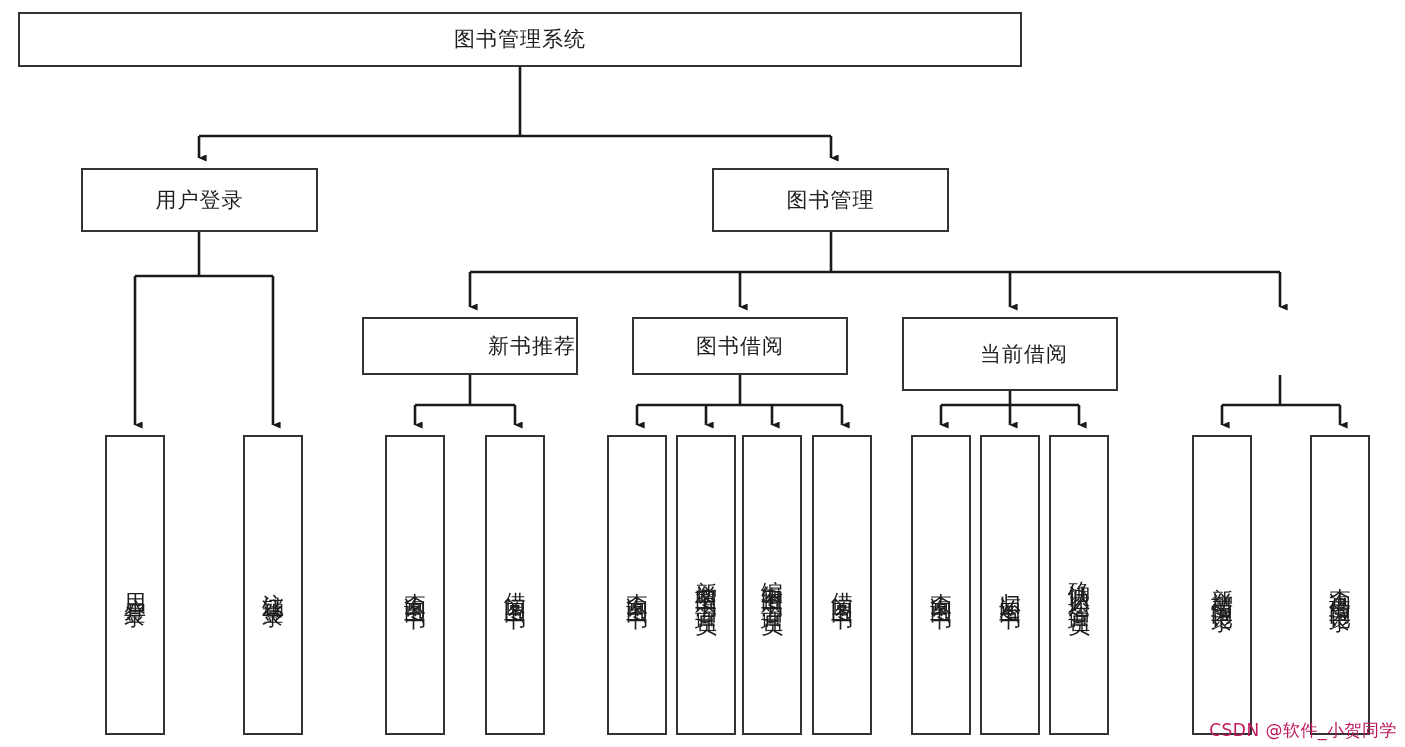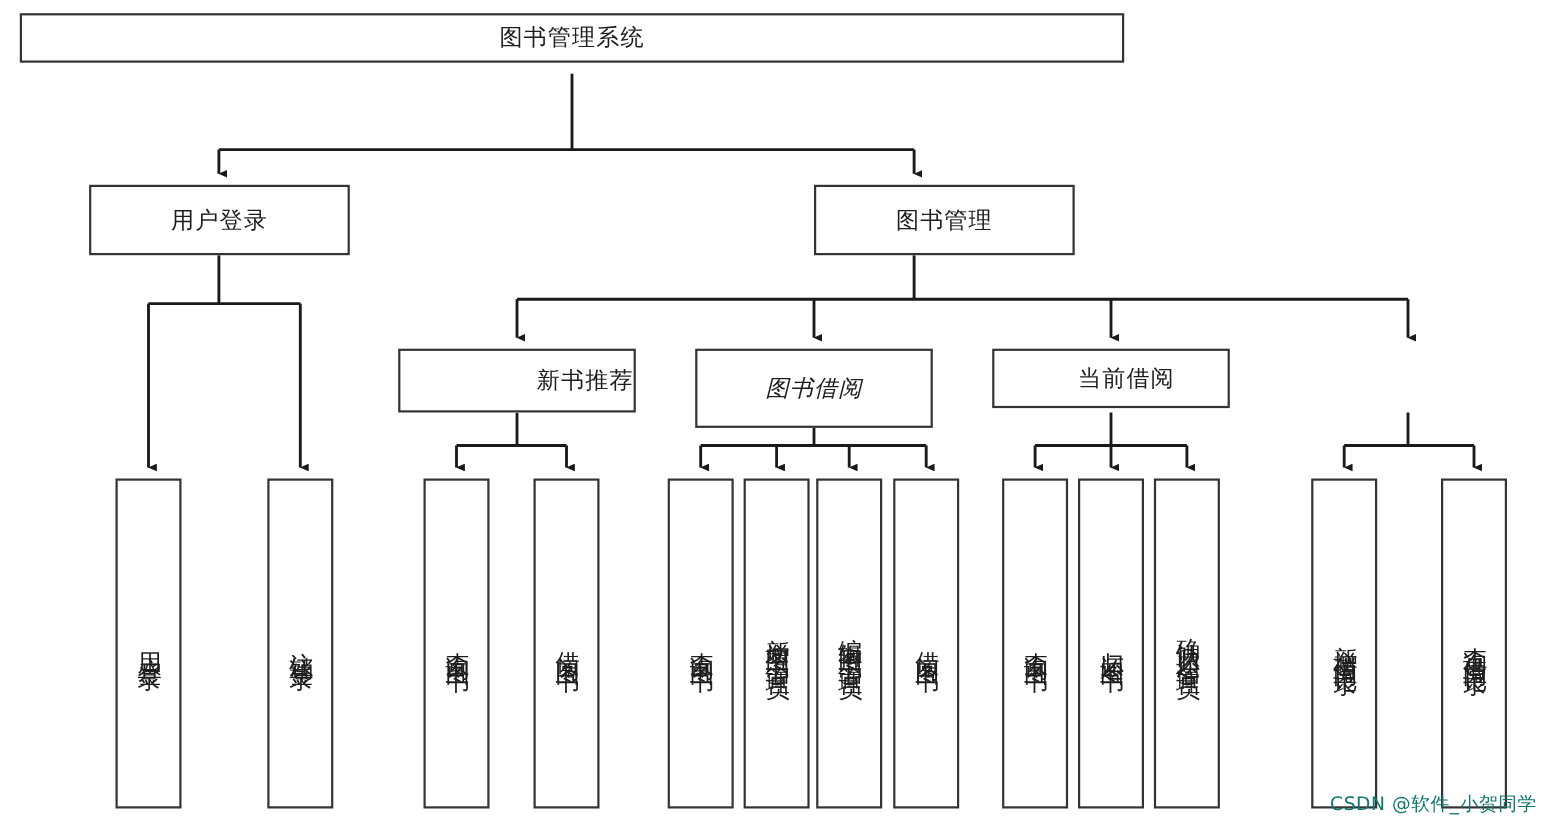--- a/index.html
+++ b/index.html
@@ -42,21 +42,21 @@
     letter-spacing:5px;
     font-size:22px;
     line-height:1;
     white-space:nowrap;
   }
   #watermark{
     position:absolute;
     right:8px;
     bottom:5px;
     font-size:17px;
-    color:#0f766e;
+    color:#be185d;
     letter-spacing:0.5px;
     white-space:nowrap;
     pointer-events:none;
   }
 </style>
 </head>
 <body>
 
 <div id="diagram-root">
 
@@ -103,41 +103,41 @@
       <path d="M1010,405 L1010,425" marker-end="url(#arrowhead)"></path>
       <path d="M1079,405 L1079,425" marker-end="url(#arrowhead)"></path>
 
       <path d="M1280,375 L1280,405"></path>
       <path d="M1222,405 L1340,405"></path>
       <path d="M1222,405 L1222,425" marker-end="url(#arrowhead)"></path>
       <path d="M1340,405 L1340,425" marker-end="url(#arrowhead)"></path>
     </g>
   </svg>
 
-  <div class="node" style="left:18px;top:12px;width:1004px;height:45px;">
+  <div class="node" style="left:18px;top:12px;width:1004px;height:55px;">
     <span class="node-label">图书管理系统</span>
   </div>
 
   <div class="node" style="left:81px;top:168px;width:237px;height:64px;">
     <span class="node-label">用户登录</span>
   </div>
 
-  <div class="node" style="left:712px;top:168px;width:237px;height:64px;margin-left:28px;">
+  <div class="node" style="left:712px;top:168px;width:237px;height:64px;">
     <span class="node-label">图书管理</span>
   </div>
 
   <div class="node" style="left:362px;top:317px;width:216px;height:58px;justify-content:flex-end;">
     <span class="node-label">新书推荐</span>
   </div>
 
-  <div class="node" style="left:632px;top:317px;width:216px;height:72px;font-style:italic;">
+  <div class="node" style="left:632px;top:317px;width:216px;height:58px;">
     <span class="node-label">图书借阅</span>
   </div>
 
-  <div class="node" style="left:902px;top:317px;width:216px;height:54px;padding-left:28px;">
+  <div class="node" style="left:902px;top:317px;width:216px;height:74px;padding-left:28px;">
     <span class="node-label">当前借阅</span>
   </div>
 
 
   <div class="node vertical" style="left:105px;top:435px;width:60px;height:300px;">
     <span class="node-label">用户登录</span>
   </div>
   <div class="node vertical" style="left:243px;top:435px;width:60px;height:300px;">
     <span class="node-label">注销登录</span>
   </div>

